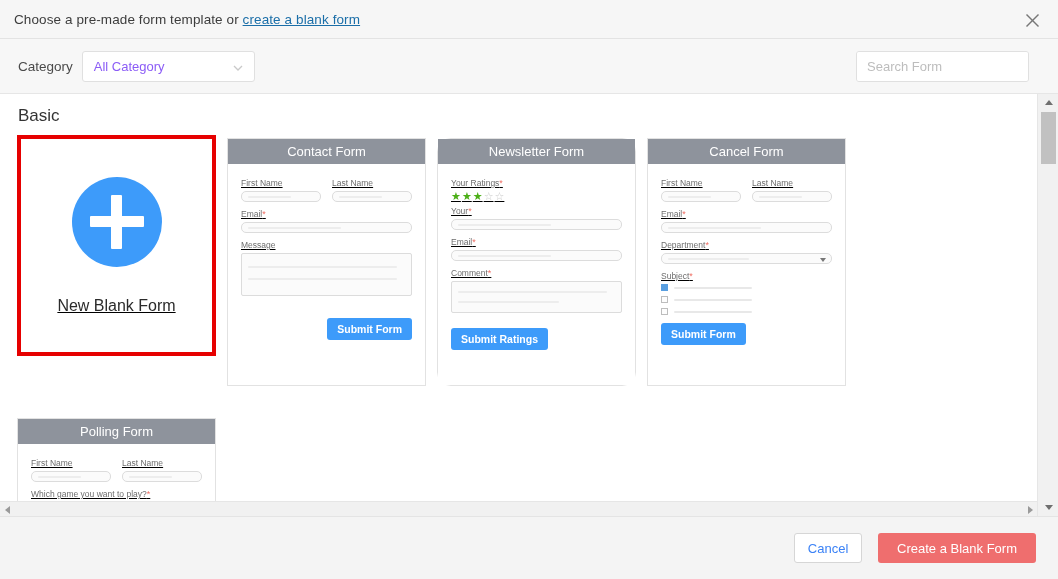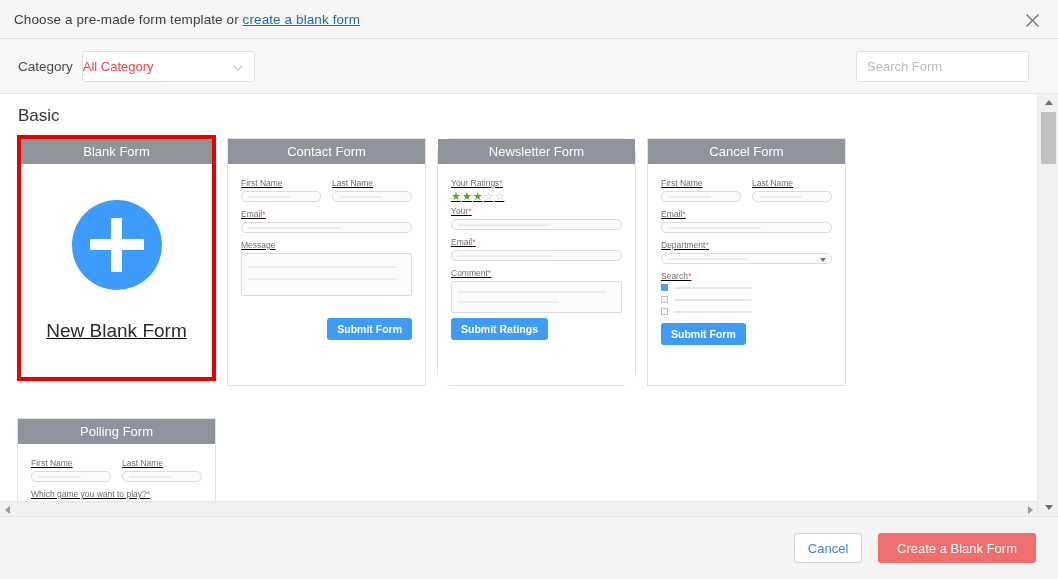--- a/index.html
+++ b/index.html
@@ -77,22 +77,23 @@
     height: 31px;
     background: #ffffff;
     border: 1px solid #e0e0e0;
     border-radius: 3px;
     display: flex;
     align-items: center;
     cursor: pointer;
     position: relative;
   }
   .cat-select-value {
+    margin-left: 11px;
     font-size: 13px;
-    color: #ef4444;
+    color: #8b5cf6;
   }
   .cat-chevron {
     position: absolute;
     right: 10px;
     top: 50%;
     transform: translateY(-50%);
     width: 12px;
     height: 12px;
   }
   .search-wrap {
@@ -191,21 +192,21 @@
   .plus-circle::before {
     width: 54px; height: 11px;
     left: 18px; top: 39.5px;
   }
   .plus-circle::after {
     width: 11px; height: 54px;
     left: 39.5px; top: 18px;
   }
   .blank-label {
     margin-top: 30px;
-    font-size: 19px;
+    font-size: 16px;
     color: #2b2b2b;
   }
 
   
   .mini { padding: 14px 13px 10px 13px; position: relative; }
   .mini-label {
     font-size: 8.5px;
     color: #6d6d6d;
     margin-bottom: 3px;
     white-space: nowrap;
@@ -419,21 +420,20 @@
 
     </div>
   </div>
 
   <div class="body-area">
     <div class="scroll-content">
 
       <div class="section-title">Basic</div>
 
       <div class="card selected" style="left:17px; top:41px;">
-        <div class="card-head">Blank Form</div>
         <div class="card-body blank-body">
           <div class="plus-circle"></div>
           <div class="blank-label">New Blank Form</div>
         </div>
       </div>
 
       <div class="card" style="left:227px; top:44px;">
         <div class="card-head">Contact Form</div>
         <div class="card-body mini" style="height:221px;">
           <div class="mini-row">
@@ -476,21 +476,21 @@
           <div class="mini-input"></div>
           <div class="mini-gap"></div>
           <div class="mini-label"><span>Email</span><span class="req">*</span></div>
           <div class="mini-input"></div>
           <div class="mini-gap"></div>
           <div class="mini-label"><span>Comment</span><span class="req">*</span></div>
           <div class="mini-textarea" style="height:32px;">
             <span class="ln" style="top:9px; width:88%;"></span>
             <span class="ln" style="top:19px; width:60%;"></span>
           </div>
-          <div style="margin-top:5px;">
+          <div style="margin-top:15px;">
             <button class="mini-btn">Submit Ratings</button>
           </div>
         </div>
       </div>
 
       <div class="card" style="left:647px; top:44px;">
         <div class="card-head">Cancel Form</div>
         <div class="card-body mini" style="height:221px;">
           <div class="mini-row">
             <div class="mini-col">
@@ -504,21 +504,21 @@
           </div>
           <div class="mini-gap"></div>
           <div class="mini-label"><span>Email</span><span class="req">*</span></div>
           <div class="mini-input"></div>
           <div class="mini-gap"></div>
           <div class="mini-label"><span>Department</span><span class="req">*</span></div>
           <div class="mini-select">
             <span class="sel-arrow"></span>
           </div>
           <div class="mini-gap"></div>
-          <div class="mini-label"><span>Search</span><span class="req">*</span></div>
+          <div class="mini-label"><span>Subject</span><span class="req">*</span></div>
           <div class="check-row">
             <span class="chk on"></span>
             <span class="chk-line"></span>
           </div>
           <div class="check-row">
             <span class="chk"></span>
             <span class="chk-line"></span>
           </div>
           <div class="check-row">
             <span class="chk"></span>

